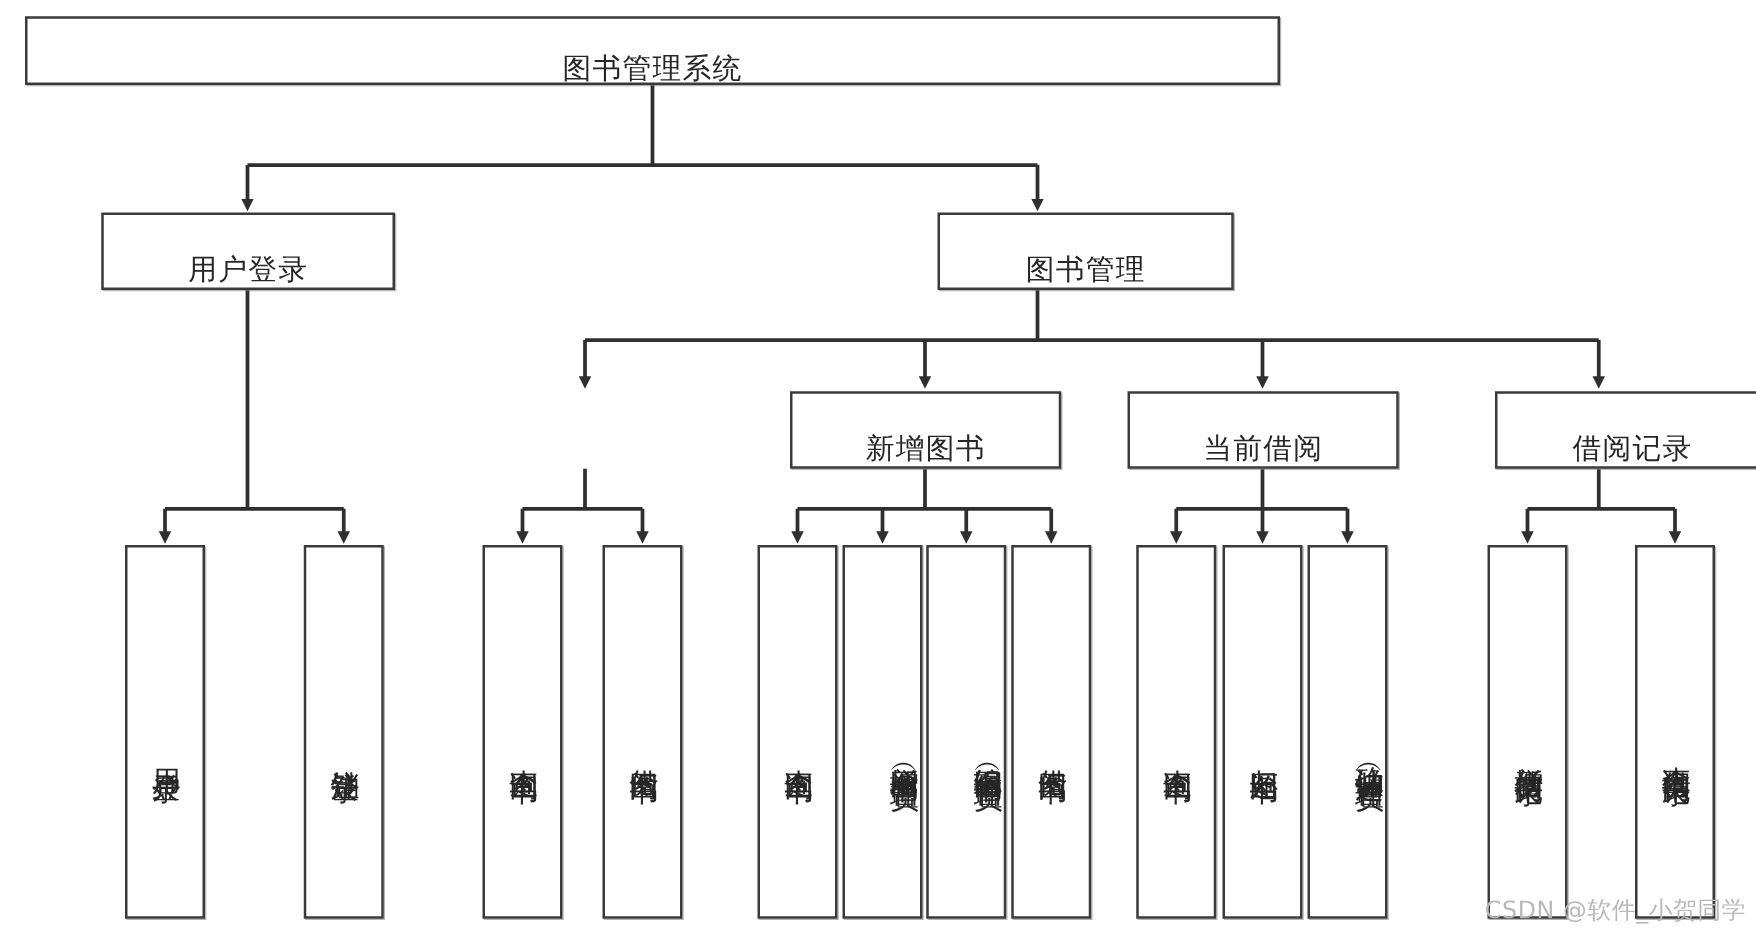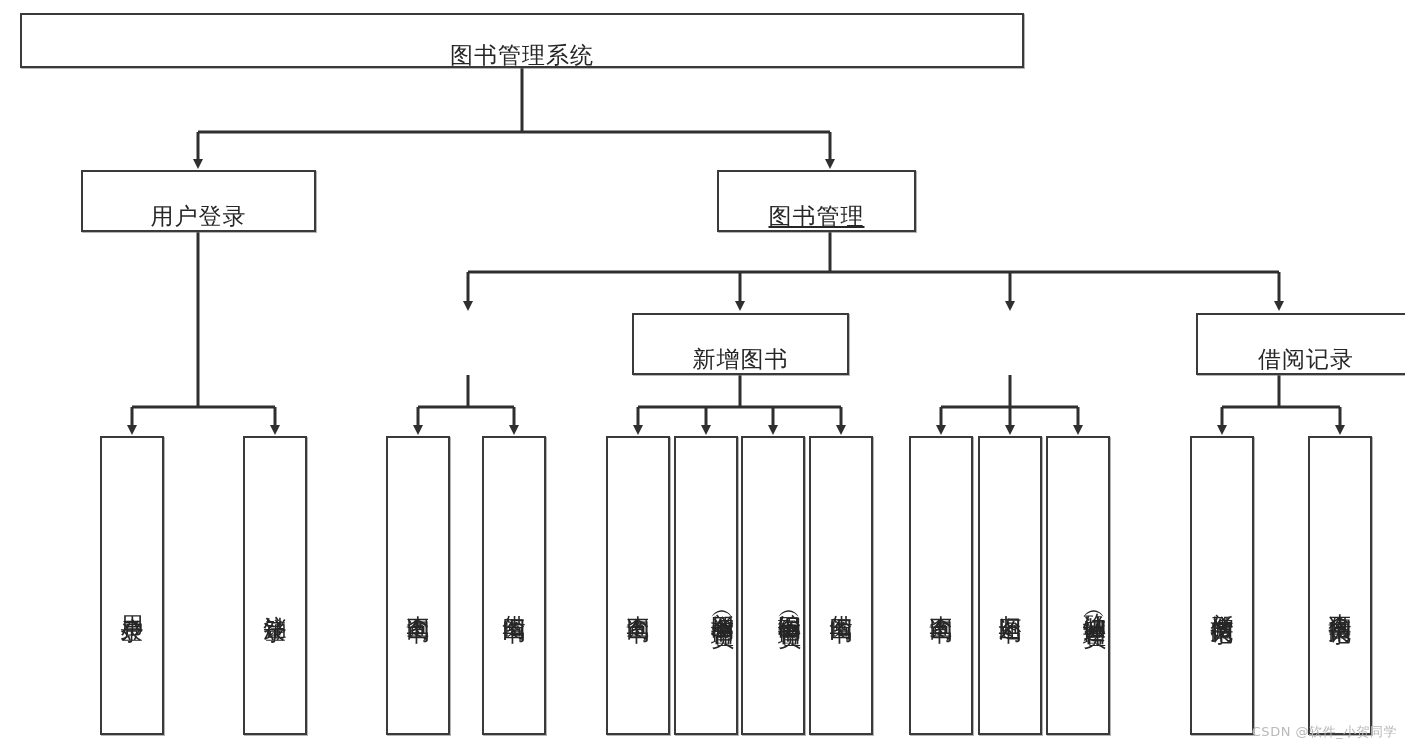--- a/index.html
+++ b/index.html
@@ -57,21 +57,21 @@
   }
   .node .lbl {
     display: block;
     text-align: left;
     margin-top: 31px;
   }
   #watermark {
     position: absolute;
     right: 8px;
     bottom: 6px;
-    font-size: 13px;
+    font-size: 19px;
     color: #b9b9b9;
     letter-spacing: 0.5px;
     z-index: 9;
     white-space: nowrap;
     font-family: "DejaVu Sans", "Liberation Sans", sans-serif;
   }
 </style>
 </head>
 <body>
 
@@ -128,27 +128,30 @@
     </g>
   </svg>
 
   <div class="node horiz" style="left:20px; top:13px; width:1004px; height:55px;">
     <span class="lbl">图书管理系统</span>
   </div>
 
   <div class="node horiz" style="left:81px; top:170px; width:235px; height:62px;">
     <span class="lbl">用户登录</span>
   </div>
-  <div class="node horiz" style="left:717px; top:170px; width:199px; height:62px;text-decoration:underline;">
+  <div class="node horiz" style="left:750px; top:170px; width:237px; height:62px;">
     <span class="lbl">图书管理</span>
   </div>
 
   <div class="node horiz" style="left:632px; top:313px; width:217px; height:62px;">
     <span class="lbl">新增图书</span>
   </div>
+  <div class="node horiz" style="left:902px; top:313px; width:217px; height:62px;">
+    <span class="lbl">当前借阅</span>
+  </div>
   <div class="node horiz" style="left:1196px; top:313px; width:220px; height:62px;">
     <span class="lbl">借阅记录</span>
   </div>
 
   <div class="node vert centered" style="left:100px; top:436px; width:64px; height:299px;">
     <span class="lbl">用户登录</span>
   </div>
   <div class="node vert centered" style="left:243px; top:436px; width:64px; height:299px;">
     <span class="lbl">注销登录</span>
   </div>

